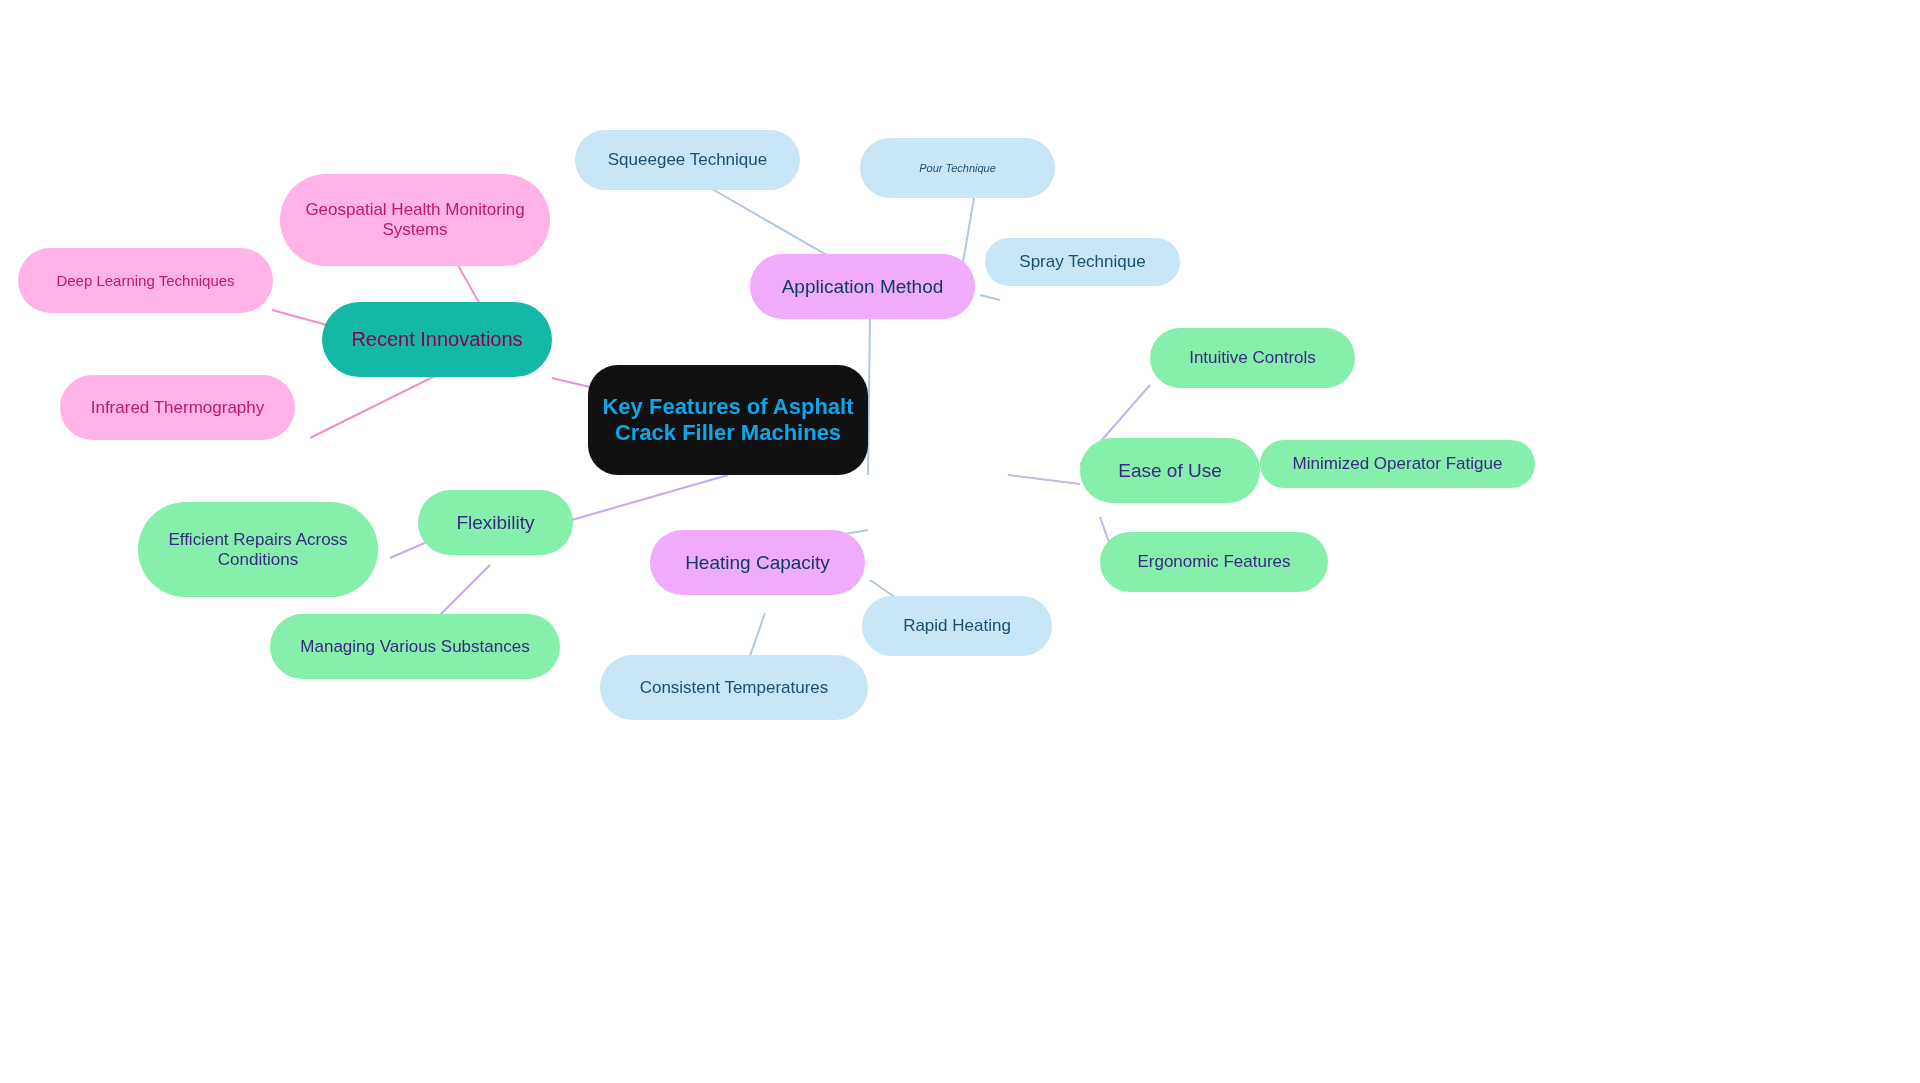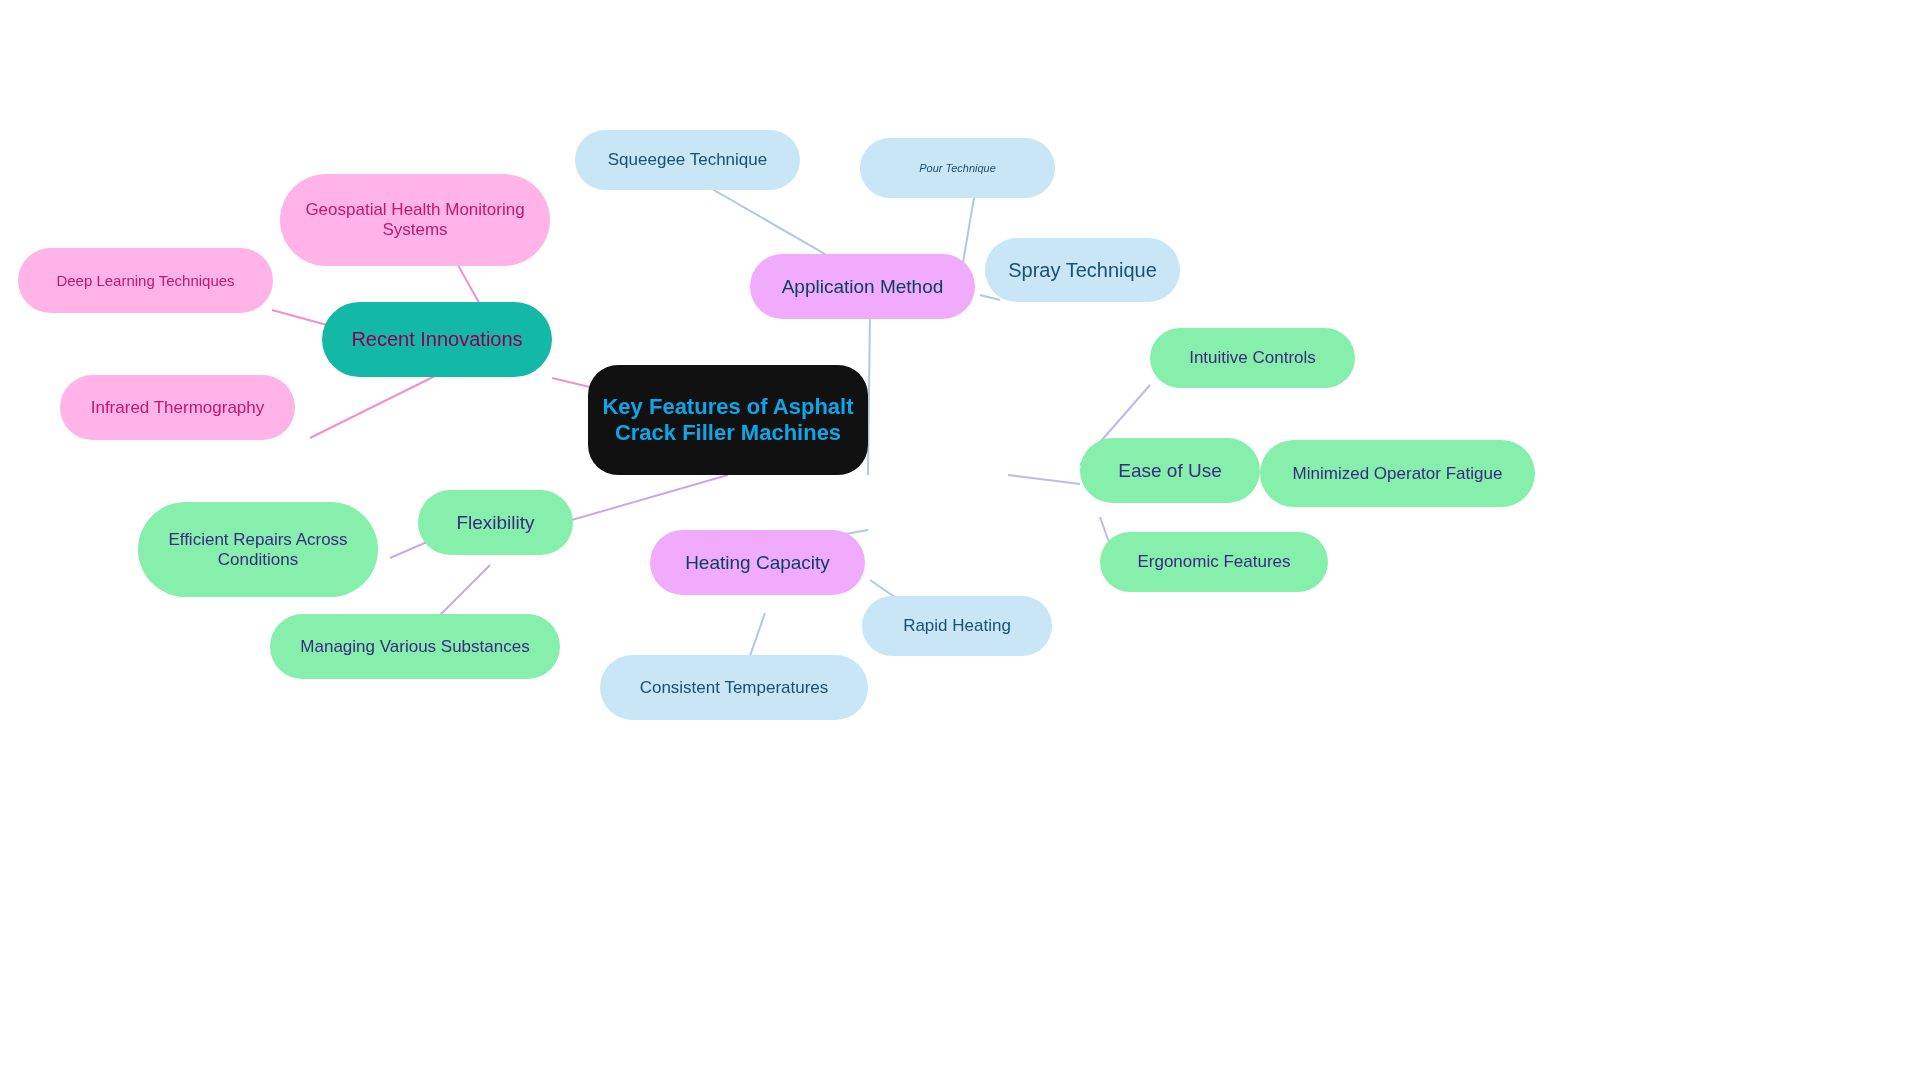--- a/index.html
+++ b/index.html
@@ -124,27 +124,27 @@
 Conditions</div>
 
 <div class="node node-purple" style="left:270px; top:614px; width:290px; height:65px; font-size:17px;">Managing Various Substances</div>
 
 <div class="node node-blue-dark" style="left:750px; top:254px; width:225px; height:65px; font-size:19px;">Application Method</div>
 
 <div class="node node-blue" style="left:575px; top:130px; width:225px; height:60px; font-size:17px;">Squeegee Technique</div>
 
 <div class="node node-blue" style="left:860px; top:138px; width:195px; height:60px; font-size:11px;font-style:italic;">Pour Technique</div>
 
-<div class="node node-blue" style="left:985px; top:238px; width:195px; height:64px; font-size:20px;">Spray Technique</div>
+<div class="node node-blue" style="left:985px; top:238px; width:195px; height:48px; font-size:17px;">Spray Technique</div>
 
 <div class="node node-blue-dark" style="left:650px; top:530px; width:215px; height:65px; font-size:19px;">Heating Capacity</div>
 
 <div class="node node-blue" style="left:862px; top:596px; width:190px; height:60px; font-size:17px;">Rapid Heating</div>
 
 <div class="node node-blue" style="left:600px; top:655px; width:268px; height:65px; font-size:17px;">Consistent Temperatures</div>
 
 <div class="node node-purple" style="left:1080px; top:438px; width:180px; height:65px; font-size:19px;">Ease of Use</div>
 
 <div class="node node-purple" style="left:1150px; top:328px; width:205px; height:60px; font-size:17px;">Intuitive Controls</div>
 
-<div class="node node-purple" style="left:1260px; top:440px; width:275px; height:67px; font-size:17px;">Minimized Operator Fatigue</div>
+<div class="node node-purple" style="left:1260px; top:440px; width:275px; height:48px; font-size:17px;">Minimized Operator Fatigue</div>
 
 <div class="node node-purple" style="left:1100px; top:532px; width:228px; height:60px; font-size:17px;">Ergonomic Features</div>
 
 </body></html>

